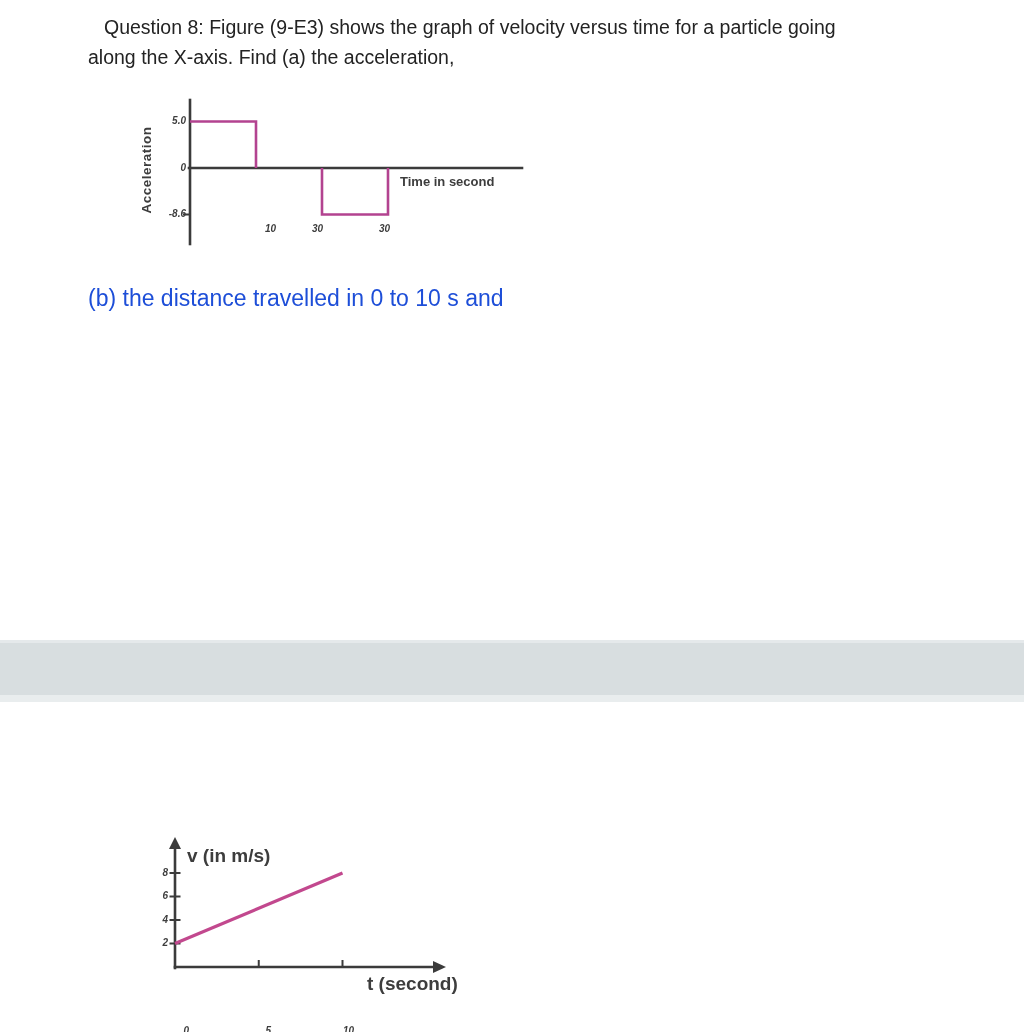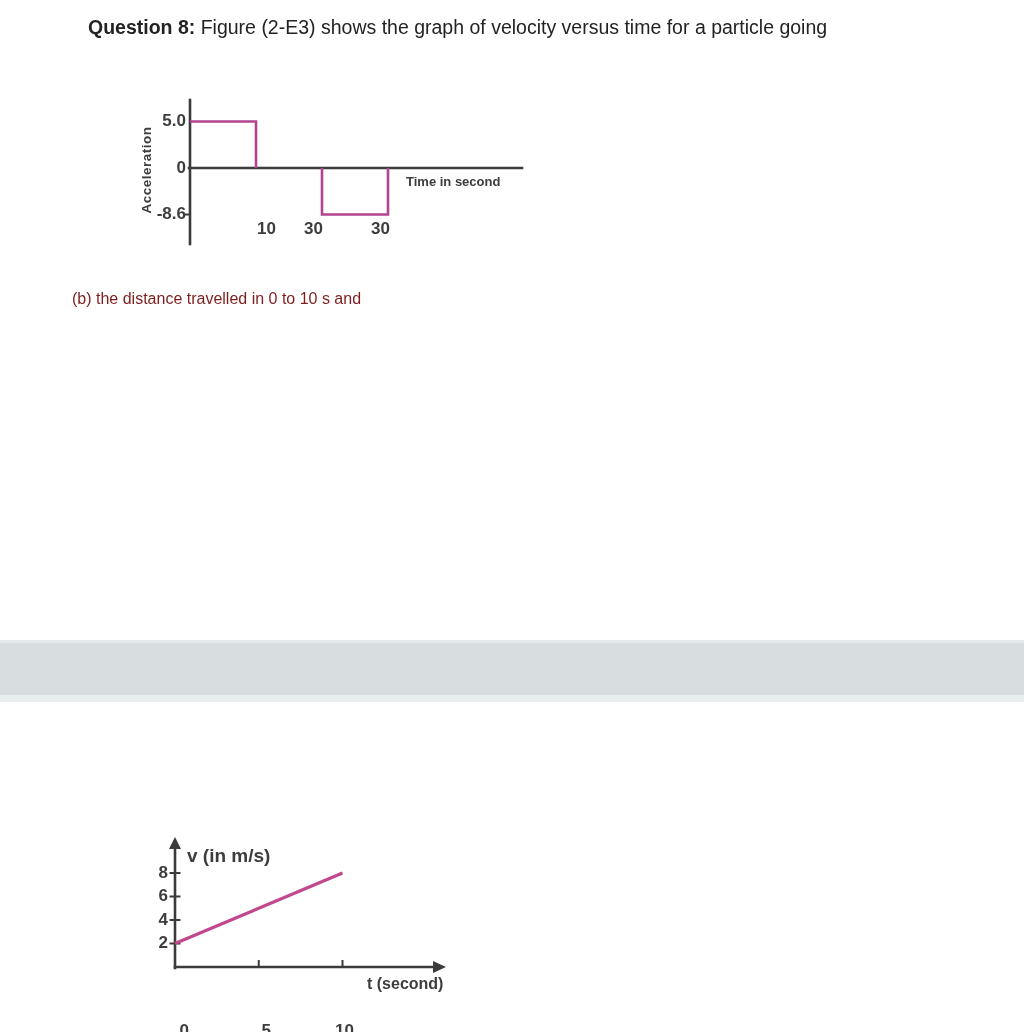--- a/index.html
+++ b/index.html
@@ -5,39 +5,39 @@
   html,body{margin:0;padding:0;}
   body{
     width:1024px;height:1032px;position:relative;background:#ffffff;
     font-family:"Liberation Sans", sans-serif;overflow:hidden;
   }
   .question-block{
     position:absolute;left:88px;top:12px;width:850px;
     font-size:19.5px;line-height:30px;color:#232323;
   }
   .question-block .line{white-space:nowrap;}
-  .qlabel{font-weight:bold;}
+  .qlabel{font-weight:normal;margin-left:16px;}
   .parts-block{
-    position:absolute;left:72px;top:283px;width:600px;
-    font-size:16px;line-height:31px;color:#7f1d1d;
+    position:absolute;left:88px;top:283px;width:600px;
+    font-size:23px;line-height:31px;color:#1d4ed8;
   }
   .parts-block .line{white-space:nowrap;}
 
   .chart{position:absolute;}
   .chart svg{position:absolute;left:0;top:0;overflow:visible;}
   .axis{stroke:#3b3b3b;stroke-width:2.6;stroke-linecap:square;fill:none;}
   .tick{stroke:#3b3b3b;stroke-width:2;}
   .arrow{fill:#3b3b3b;stroke:none;}
 
   .chart1{left:128px;top:92px;width:400px;height:165px;}
   .chart2{left:148px;top:836px;width:320px;height:170px;}
 
   .tick-label{
     position:absolute;font-weight:bold;color:#3d3d3d;
-    font-size:17px;line-height:18px;
+    font-size:10px;line-height:18px;font-style:italic;
   }
   .t-right{text-align:right;}
   .t-center{text-align:right;margin-top:48px;}
   .axis-title{
     position:absolute;font-weight:bold;color:#3d3d3d;
     font-size:13px;line-height:16px;white-space:nowrap;
   }
   .ylabel-rot{
     left:19px;top:78px;
     transform:translate(-50%,-50%) rotate(-90deg);
@@ -53,39 +53,40 @@
   }
   .divider-band::before{
     content:"";position:absolute;left:0;top:0;width:100%;height:3px;
     background:rgba(255,255,255,0.35);
   }
 </style>
 </head>
 <body>
 
 <div class="question-block">
-  <div class="line"><span class="qlabel">Question 8:</span> <span>Figure (2-E3) shows the graph of velocity versus time for a particle going</span></div>
+  <div class="line"><span class="qlabel">Question 8:</span> <span>Figure (9-E3) shows the graph of velocity versus time for a particle going</span></div>
+  <div class="line">along the X-axis. Find (a) the acceleration,</div>
 </div>
 
 <div class="chart chart1">
   <svg width="400" height="165" viewBox="0 0 400 165">
     <line class="axis" x1="62" y1="8" x2="62" y2="152"></line>
     <line class="axis" x1="61" y1="76" x2="394" y2="76"></line>
     <line class="tick" x1="55" y1="122.5" x2="63" y2="122.5"></line>
   <polyline points="62.0,29.5 128.0,29.5 128.0,76.0" fill="none" stroke="#b34390" stroke-width="2.6" stroke-linejoin="miter"></polyline>
       <polyline points="194.0,76.0 194.0,122.5 260.0,122.5 260.0,76.0" fill="none" stroke="#b34390" stroke-width="2.6" stroke-linejoin="miter"></polyline>
     </svg>
   <span class="axis-title ylabel-rot">Acceleration</span>
   <span class="tick-label t-right" style="left:18px;top:20px;width:40px;">5.0</span>
   <span class="tick-label t-right" style="left:18px;top:67px;width:40px;">0</span>
   <span class="tick-label t-right" style="left:18px;top:113px;width:40px;">-8.6</span>
   <span class="tick-label t-center" style="left:118px;top:80px;width:30px;">10</span>
   <span class="tick-label t-center" style="left:165px;top:80px;width:30px;">30</span>
   <span class="tick-label t-center" style="left:232px;top:80px;width:30px;">30</span>
-  <span class="axis-title" style="left:278px;top:82px;">Time in second</span>
+  <span class="axis-title" style="left:272px;top:82px;">Time in second</span>
 </div>
 
 <div class="parts-block">
   <div class="line">(b) the distance travelled in 0 to 10 s and</div>
 </div>
 
 <div class="divider-band" style="background: rgb(216, 222, 224);"></div>
 
 <div class="chart chart2">
   <svg width="320" height="170" viewBox="0 0 320 170">
@@ -102,14 +103,14 @@
   <polyline points="27.0,107.5 194.5,37.0" fill="none" stroke="#c2488e" stroke-width="3.2" stroke-linejoin="miter"></polyline>
     </svg>
   <span class="axis-title" style="left:39px;top:12px;font-size:19px;">v (in m/s)</span>
   <span class="tick-label t-right" style="left:0px;top:28px;width:20px;">8</span>
   <span class="tick-label t-right" style="left:0px;top:51px;width:20px;">6</span>
   <span class="tick-label t-right" style="left:0px;top:75px;width:20px;">4</span>
   <span class="tick-label t-right" style="left:0px;top:98px;width:20px;">2</span>
   <span class="tick-label t-center" style="left:17px;top:138px;width:24px;">0</span>
   <span class="tick-label t-center" style="left:99px;top:138px;width:24px;">5</span>
   <span class="tick-label t-center" style="left:182px;top:138px;width:24px;">10</span>
-  <span class="axis-title" style="left:219px;top:140px;font-size:16px;">t (second)</span>
+  <span class="axis-title" style="left:219px;top:140px;font-size:19px;">t (second)</span>
 </div>
 
 </body></html>

